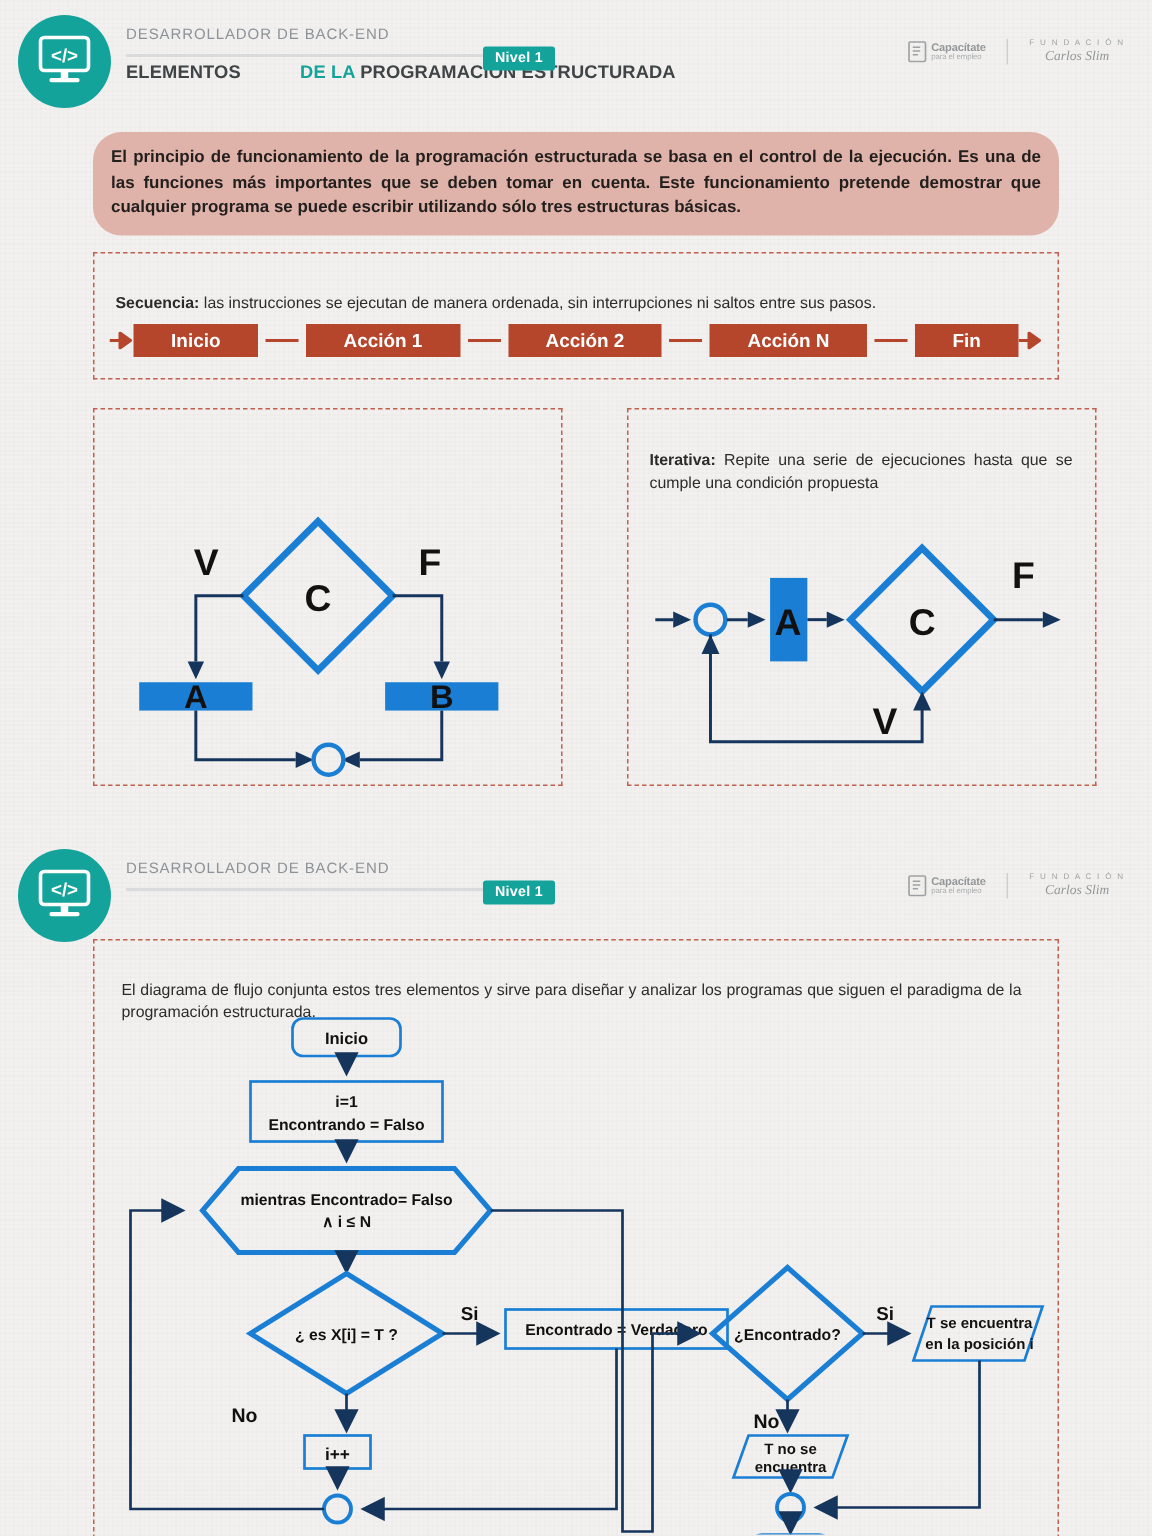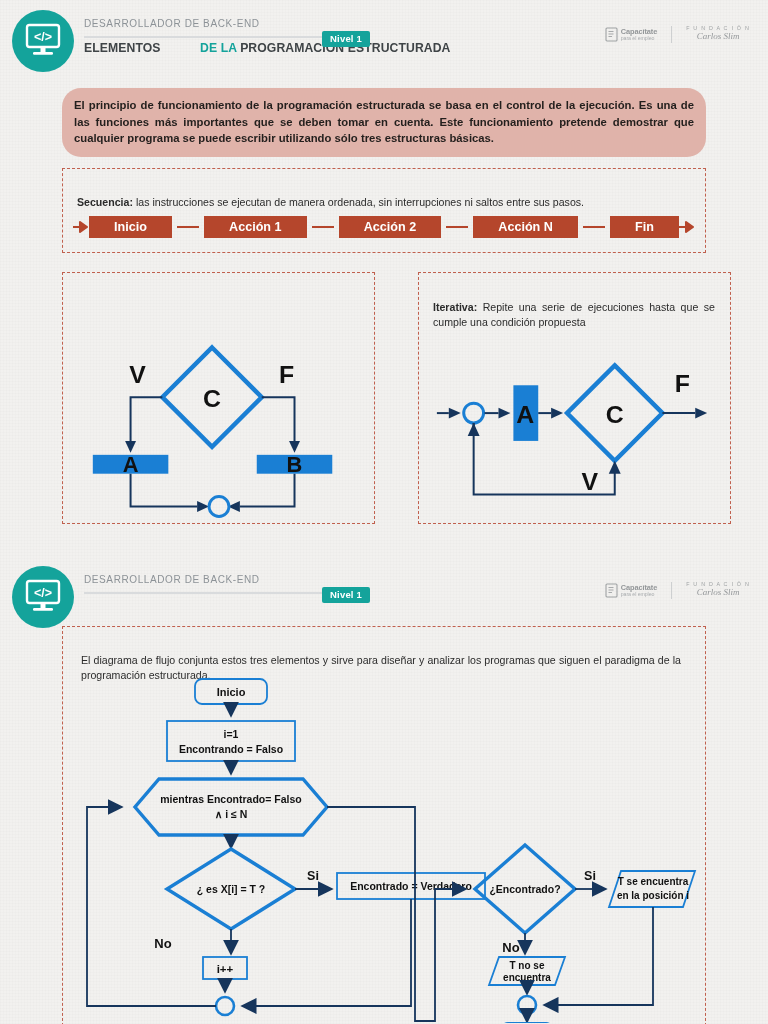--- a/index.html
+++ b/index.html
@@ -40,21 +40,21 @@
   .hdr-title2 .accent { color: #14a39b; padding-left: 36px; }
   .badge-nivel {
     position: absolute; left: 322px; top: 31px;
     background: #14a39b; color: #ffffff;
     font-size: 9.5px; font-weight: 700;
     padding: 2px 8px 3px 8px; border-radius: 2px;
     letter-spacing: 0.2px;
   }
   .hdr-brands {
     position: absolute; right: 18px; top: 26px;
-    display: flex; gap: 14px;
+    display: flex; align-items: center; gap: 14px;
     opacity: 0.62;
   }
   .brand-cap { display: flex; align-items: center; gap: 3px; }
   .brand-cap-txt { line-height: 1.05; }
   .brand-cap-t1 { font-size: 7.4px; font-weight: 700; color: #5b6166; letter-spacing: -0.1px; }
   .brand-cap-t2 { font-size: 5.2px; color: #7d8388; letter-spacing: -0.05px; }
   .brand-div { width: 1px; height: 17px; background: #b9bdc0; }
   .brand-fcs { line-height: 1.1; text-align: center; }
   .brand-fcs-t1 { font-size: 5.4px; color: #6d7377; letter-spacing: 1.2px; }
   .brand-fcs-t2 { font-size: 9px; color: #5b6166; font-family: "Liberation Serif", serif; font-style: italic; }

